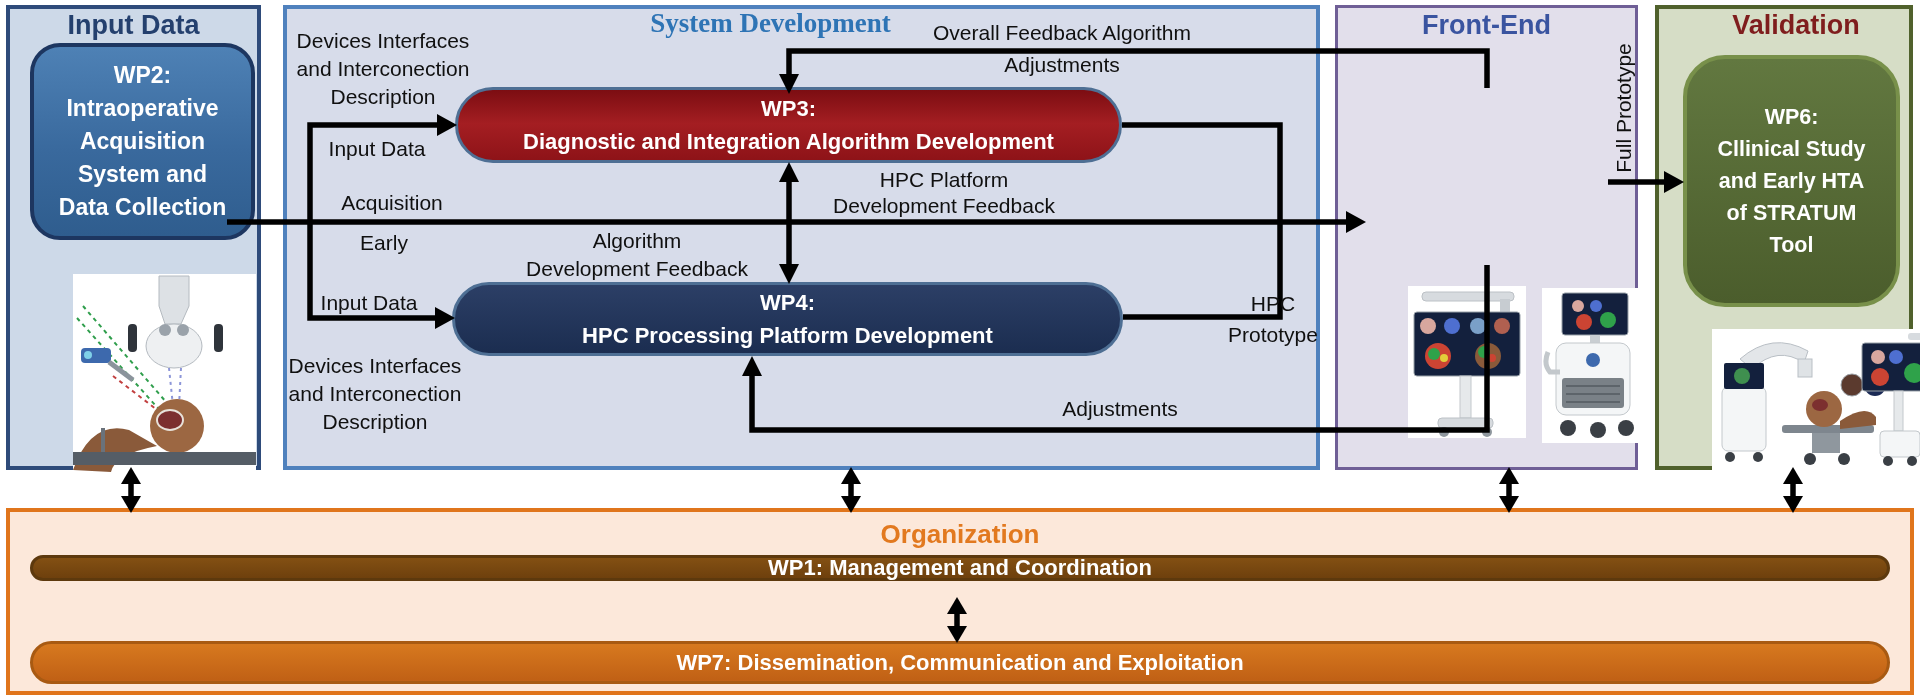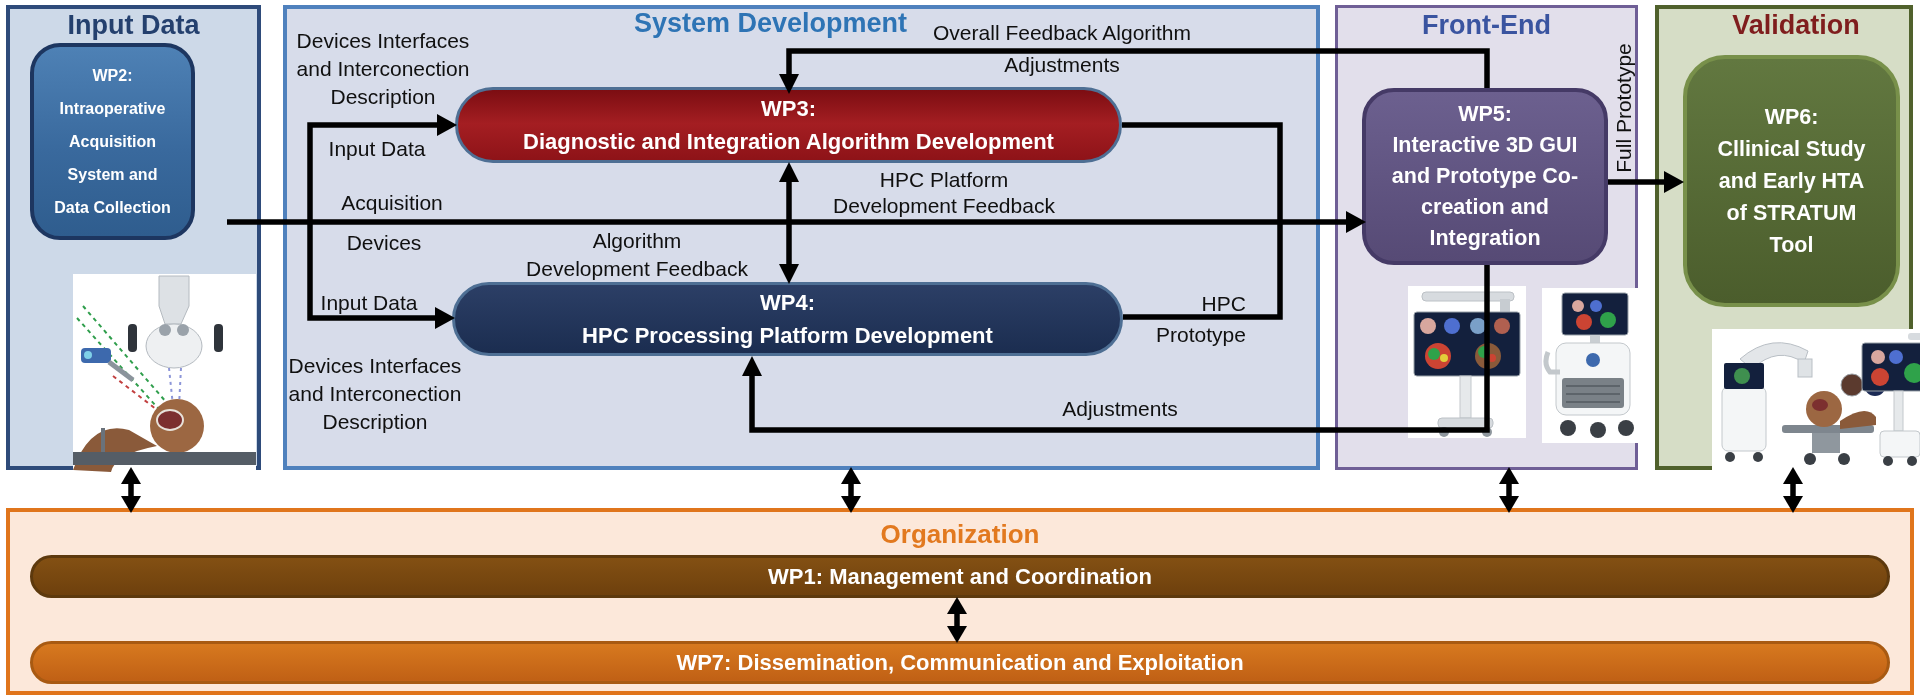--- a/index.html
+++ b/index.html
@@ -7,55 +7,55 @@
          font-family:"Liberation Sans",sans-serif;}
   .panel{position:absolute;box-sizing:border-box;z-index:1;}
   #p-input{left:6px;top:5px;width:255px;height:465px;background:#cdd9e8;border:4px solid #2e4b7a;}
   #p-sys{left:283px;top:5px;width:1037px;height:465px;background:#d7dcea;border:4px solid #4f81bd;}
   #p-front{left:1335px;top:5px;width:303px;height:465px;background:#e2dfeb;border:3px solid #6f5f96;}
   #p-val{left:1655px;top:5px;width:258px;height:465px;background:#d6ddc6;border:4px solid #50612c;}
   #p-org{left:6px;top:508px;width:1908px;height:187px;background:#fce8da;border:4px solid #e0751c;}
 
   .panel-title{position:absolute;margin:0;text-align:center;font-weight:bold;font-size:27px;z-index:2;}
   #t-input{left:6px;top:10px;width:255px;color:#24406e;}
-  #t-sys{left:283px;top:8px;width:975px;color:#2e74b5;}
+  #t-sys{left:283px;top:8px;width:975px;color:#2e74b5;font-family:Liberation Serif, serif;}
   #t-front{left:1335px;top:10px;width:303px;color:#3a54a0;}
   #t-val{left:1655px;top:10px;width:282px;color:#7f1d1d;}
   #t-org{left:6px;top:519px;width:1908px;color:#e2791f;font-size:26px;}
 
   .wpbox{position:absolute;box-sizing:border-box;color:#fff;font-weight:bold;display:flex;
          flex-direction:column;align-items:center;justify-content:center;text-align:center;z-index:4;}
-  #wp2{left:30px;top:43px;width:165px;height:197px;border-radius:30px;border:4px solid #1d3660;
-       background:linear-gradient(180deg,#4e81b5,#39699d 55%,#2f5d8e);font-size:16px;line-height:33px;}
+  #wp2{left:30px;top:43px;width:225px;height:197px;border-radius:30px;border:4px solid #1d3660;
+       background:linear-gradient(180deg,#4e81b5,#39699d 55%,#2f5d8e);font-size:23px;line-height:33px;}
   #wp3{left:455px;top:87px;width:667px;height:76px;border-radius:38px;border:3px solid #4e6f94;
        background:linear-gradient(180deg,#7c0d12,#a41e22 48%,#8e1318);font-size:22px;line-height:33px;}
   #wp4{left:452px;top:282px;width:671px;height:74px;border-radius:37px;border:3px solid #4e6f94;
        background:linear-gradient(180deg,#2c3f66,#1b2d50);font-size:22px;line-height:33px;}
   #wp5{left:1362px;top:88px;width:246px;height:177px;border-radius:32px;border:4px solid #453a66;
        background:linear-gradient(180deg,#6c608f,#564a75);font-size:21.5px;line-height:31px;}
   #wp6{left:1683px;top:55px;width:217px;height:252px;border-radius:42px;border:4px solid #78904a;
        background:linear-gradient(180deg,#627840,#4b5d2c);font-size:21.5px;line-height:32px;}
-  #wp1{left:30px;top:555px;width:1860px;height:43px;border-radius:22px;border:3px solid #5d390d;
+  #wp1{left:30px;top:555px;width:1860px;height:26px;border-radius:22px;border:3px solid #5d390d;
        background:linear-gradient(180deg,#835013,#6e400d);font-size:22px;}
   #wp7{left:30px;top:641px;width:1860px;height:43px;border-radius:22px;border:3px solid #a85a12;
        background:linear-gradient(180deg,#d7791f,#c06015);font-size:22px;}
 
   .lbl{position:absolute;font-size:21px;color:#101010;white-space:nowrap;
        transform:translateX(-50%);text-align:center;z-index:6;line-height:27px;}
   #l-dev-top{left:383px;top:27px;line-height:28px;}
   #l-input-top{left:377px;top:135px;}
   #l-acq{left:392px;top:189px;}
   #l-sys{left:384px;top:229px;}
   #l-input-bot{left:369px;top:289px;}
   #l-dev-bot{left:375px;top:352px;line-height:28px;}
   #l-ofa{left:1062px;top:17px;line-height:32px;}
   #l-hpcfb{left:919px;top:167px;line-height:26px;margin-left:25px;}
   #l-algfb{left:637px;top:227px;line-height:28px;}
   #l-proc{left:1204px;top:99px;line-height:30px;}
-  #l-hpcproto{left:1201px;top:288px;line-height:31px;text-align:right;}
+  #l-hpcproto{left:1273px;top:288px;line-height:31px;}
   #l-ofp{left:1120px;top:391px;line-height:36px;}
   #l-fullproto{left:1623px;top:108px;transform:translate(-50%,-50%) rotate(-90deg);}
 
   .photo{position:absolute;background:#fff;z-index:3;}
   #ph-wp2{left:33px;top:258px;width:183px;height:198px;}
   #ph-fe-left{left:1368px;top:270px;width:118px;height:152px;}
   #ph-fe-right{left:1502px;top:272px;width:106px;height:155px;}
   #ph-val{left:1672px;top:313px;width:232px;height:150px;}
   .photo svg{display:block;width:100%;height:100%;}
 
@@ -91,27 +91,20 @@
   <div class="wpbox" id="wp3">
     <div>WP3:</div>
     <div>Diagnostic and Integration Algorithm Development</div>
   </div>
 
   <div class="wpbox" id="wp4">
     <div>WP4:</div>
     <div>HPC Processing Platform Development</div>
   </div>
 
-  <div class="wpbox" id="wp5">
-    <div>WP5:</div>
-    <div>Interactive 3D GUI</div>
-    <div>and Prototype Co-</div>
-    <div>creation and</div>
-    <div>Integration</div>
-  </div>
 
   <div class="wpbox" id="wp6">
     <div>WP6:</div>
     <div>Cllinical Study</div>
     <div>and Early HTA</div>
     <div>of STRATUM</div>
     <div>Tool</div>
   </div>
 
   <div class="wpbox" id="wp1">
@@ -121,21 +114,21 @@
     <div>WP7: Dissemination, Communication and Exploitation</div>
   </div>
 
   <div class="lbl" id="l-dev-top">
     <div>Devices Interfaces</div>
     <div>and Interconection</div>
     <div>Description</div>
   </div>
   <div class="lbl" id="l-input-top">Input Data</div>
   <div class="lbl" id="l-acq">Acquisition</div>
-  <div class="lbl" id="l-sys">Devices</div>
+  <div class="lbl" id="l-sys">Early</div>
   <div class="lbl" id="l-input-bot">Input Data</div>
   <div class="lbl" id="l-dev-bot">
     <div>Devices Interfaces</div>
     <div>and Interconection</div>
     <div>Description</div>
   </div>
   <div class="lbl" id="l-ofa">
     <div>Overall Feedback Algorithm</div>
     <div>Adjustments</div>
   </div>

